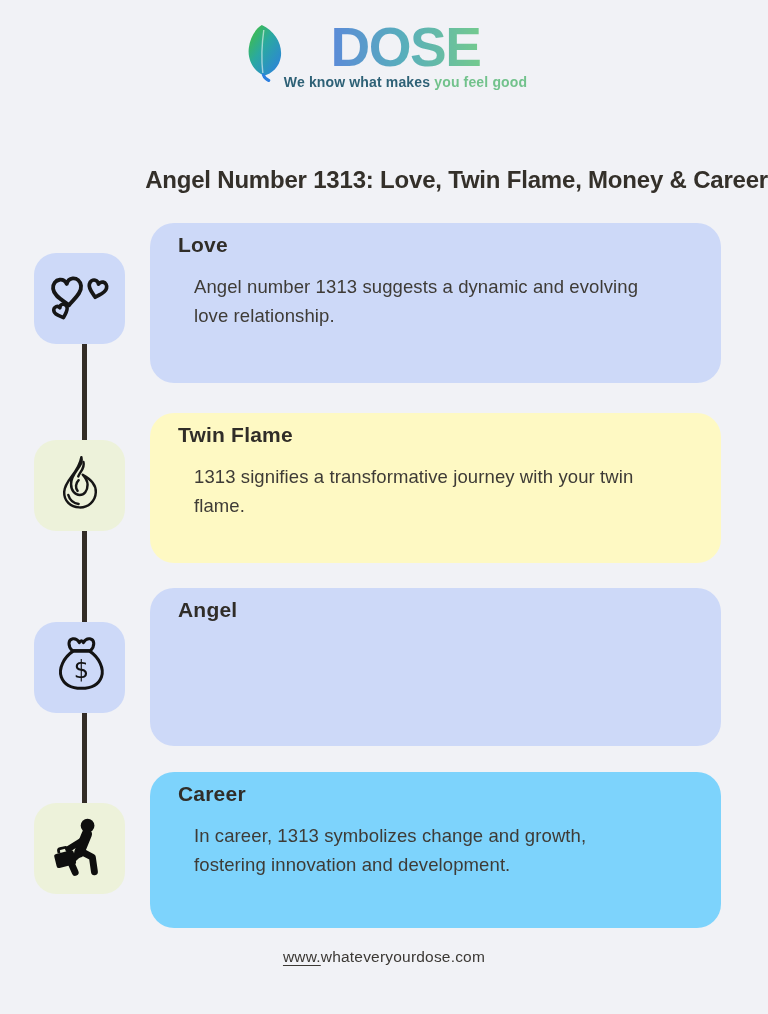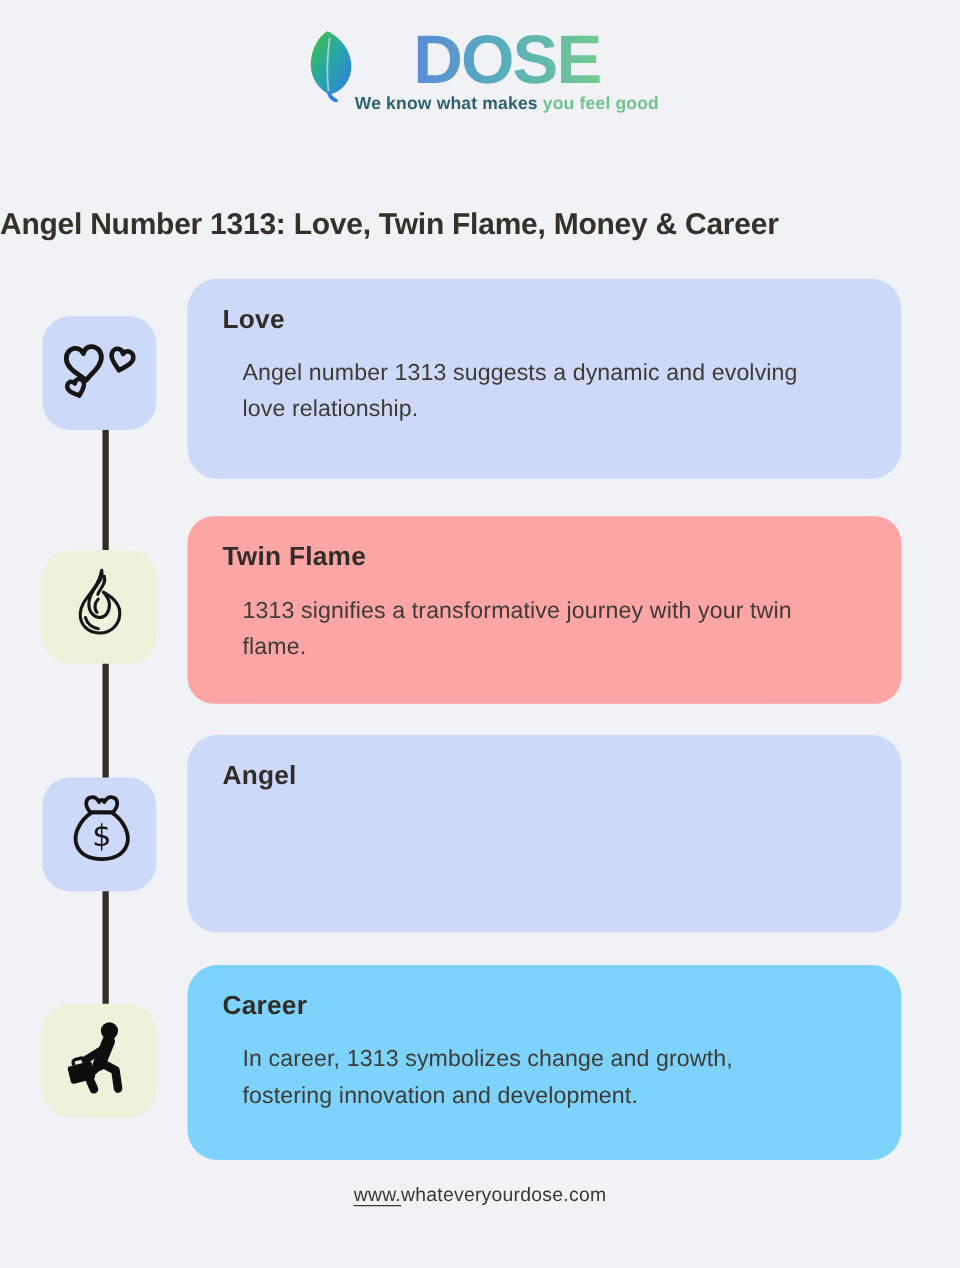--- a/index.html
+++ b/index.html
@@ -19,41 +19,41 @@
     font-size:55px;font-weight:600;line-height:0.92;letter-spacing:-1.5px;
     background:linear-gradient(90deg,#5b8ad8 0%,#58aebc 48%,#74ca8e 100%);
     -webkit-background-clip:text;background-clip:text;
     color:transparent;-webkit-text-fill-color:transparent;
   }
   .tagline{font-size:14px;font-weight:bold;letter-spacing:.15px;margin-top:1px;white-space:nowrap;}
   .tagline-primary{color:#2e6176;}
   .tagline-accent{color:#72c28c;}
   
   .heading{
-    position:absolute;top:150px;left:0;width:768px;text-align:left;
+    position:absolute;top:150px;left:0;width:768px;text-align:right;
     font-size:24px;font-weight:bold;color:#34302a;letter-spacing:-0.2px;
   }
   
   .timeline-line{
     position:absolute;left:82px;top:298px;width:5px;height:545px;
     border-radius:3px;z-index:1;background:#332d27;
   }
   .icon-box{
     position:absolute;left:34px;width:91px;height:91px;border-radius:22px;
     z-index:2;display:flex;align-items:center;justify-content:center;
   }
   .icon-box svg{width:66px;height:66px;}
   #icon-box-0{top:253px;}
   #icon-box-1{top:440px;}
   #icon-box-2{top:622px;}
   #icon-box-3{top:803px;}
   
   .card{
     position:absolute;left:150px;width:571px;border-radius:24px;
-    box-sizing:border-box;padding:21px 20px 20px 28px;z-index:2;
+    box-sizing:border-box;padding:10px 20px 20px 28px;z-index:2;
   }
   #card-0{top:223px;height:160px;}
   #card-1{top:413px;height:150px;}
   #card-2{top:588px;height:158px;}
   #card-3{top:772px;height:156px;}
   .card-title{
     margin:0 0 8px 0;font-size:21px;font-weight:bold;color:#302d28;letter-spacing:.2px;
   }
   .card-body{
     margin:16px;font-size:18.5px;line-height:1.55;color:#3e3b36;
@@ -154,21 +154,21 @@
     </svg>
   </span>
 </div>
 
 <div class="card" id="card-0" style="background-color: rgb(205, 217, 248);">
   <h2 class="card-title">Love</h2>
   <p class="card-body">Angel number 1313 suggests a dynamic and evolving
 love relationship.</p>
 </div>
 
-<div class="card" id="card-1" style="background-color: #fca5a5; border-radius: 21px;">
+<div class="card" id="card-1" style="background-color: #fef9c3;">
   <h2 class="card-title">Twin Flame</h2>
   <p class="card-body">1313 signifies a transformative journey with your twin
 flame.</p>
 </div>
 
 <div class="card" id="card-2" style="background-color: rgb(205, 217, 248);">
   <h2 class="card-title">Angel</h2>
 </div>
 
 <div class="card" id="card-3" style="background-color: #7dd3fc;">

